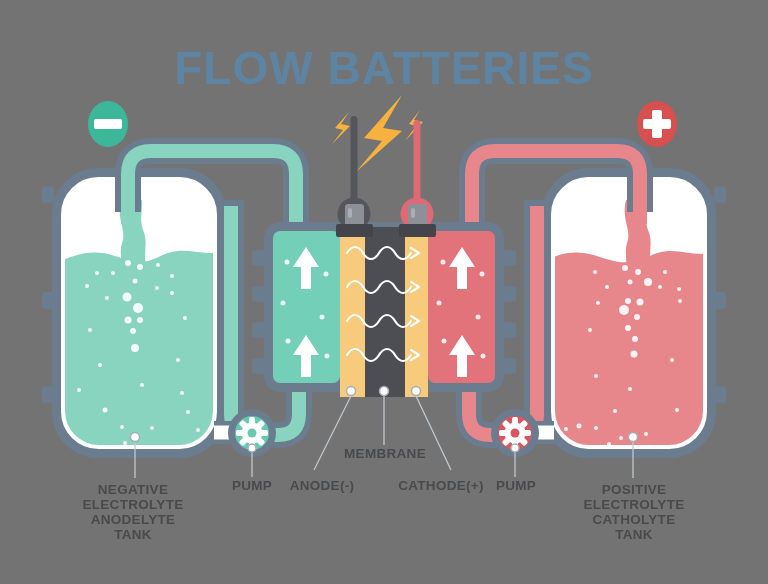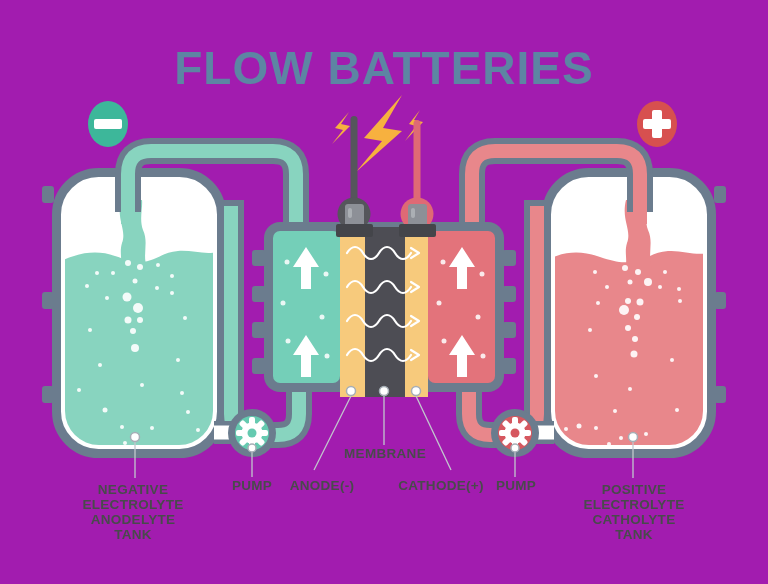--- a/index.html
+++ b/index.html
@@ -1,16 +1,16 @@
 <!DOCTYPE html>
 <html><head>
 <meta charset="utf-8">
 <style>
   html,body{margin:0;padding:0;background:#ffffff;}
-  .stage{width:768px;height:584px;position:relative;background:#a21caf;overflow:hidden;}
+  .stage{width:768px;height:584px;position:relative;background:#737373;overflow:hidden;}
   svg{display:block;}
   .title{font-family:"Liberation Sans",sans-serif;font-weight:bold;font-size:46px;fill:#5d85a3;letter-spacing:1px;}
   .lbl{font-family:"Liberation Sans",sans-serif;font-weight:bold;font-size:13.5px;fill:#494a4c;letter-spacing:.3px;}
   .outline{fill:#6b7c8e;}
   .leader{stroke:#c2c8ce;stroke-width:1.3;fill:none;}
   .anchor{fill:#ffffff;stroke:#a6aeb6;stroke-width:1.5;}
 </style>
 </head>
 <body>
 

